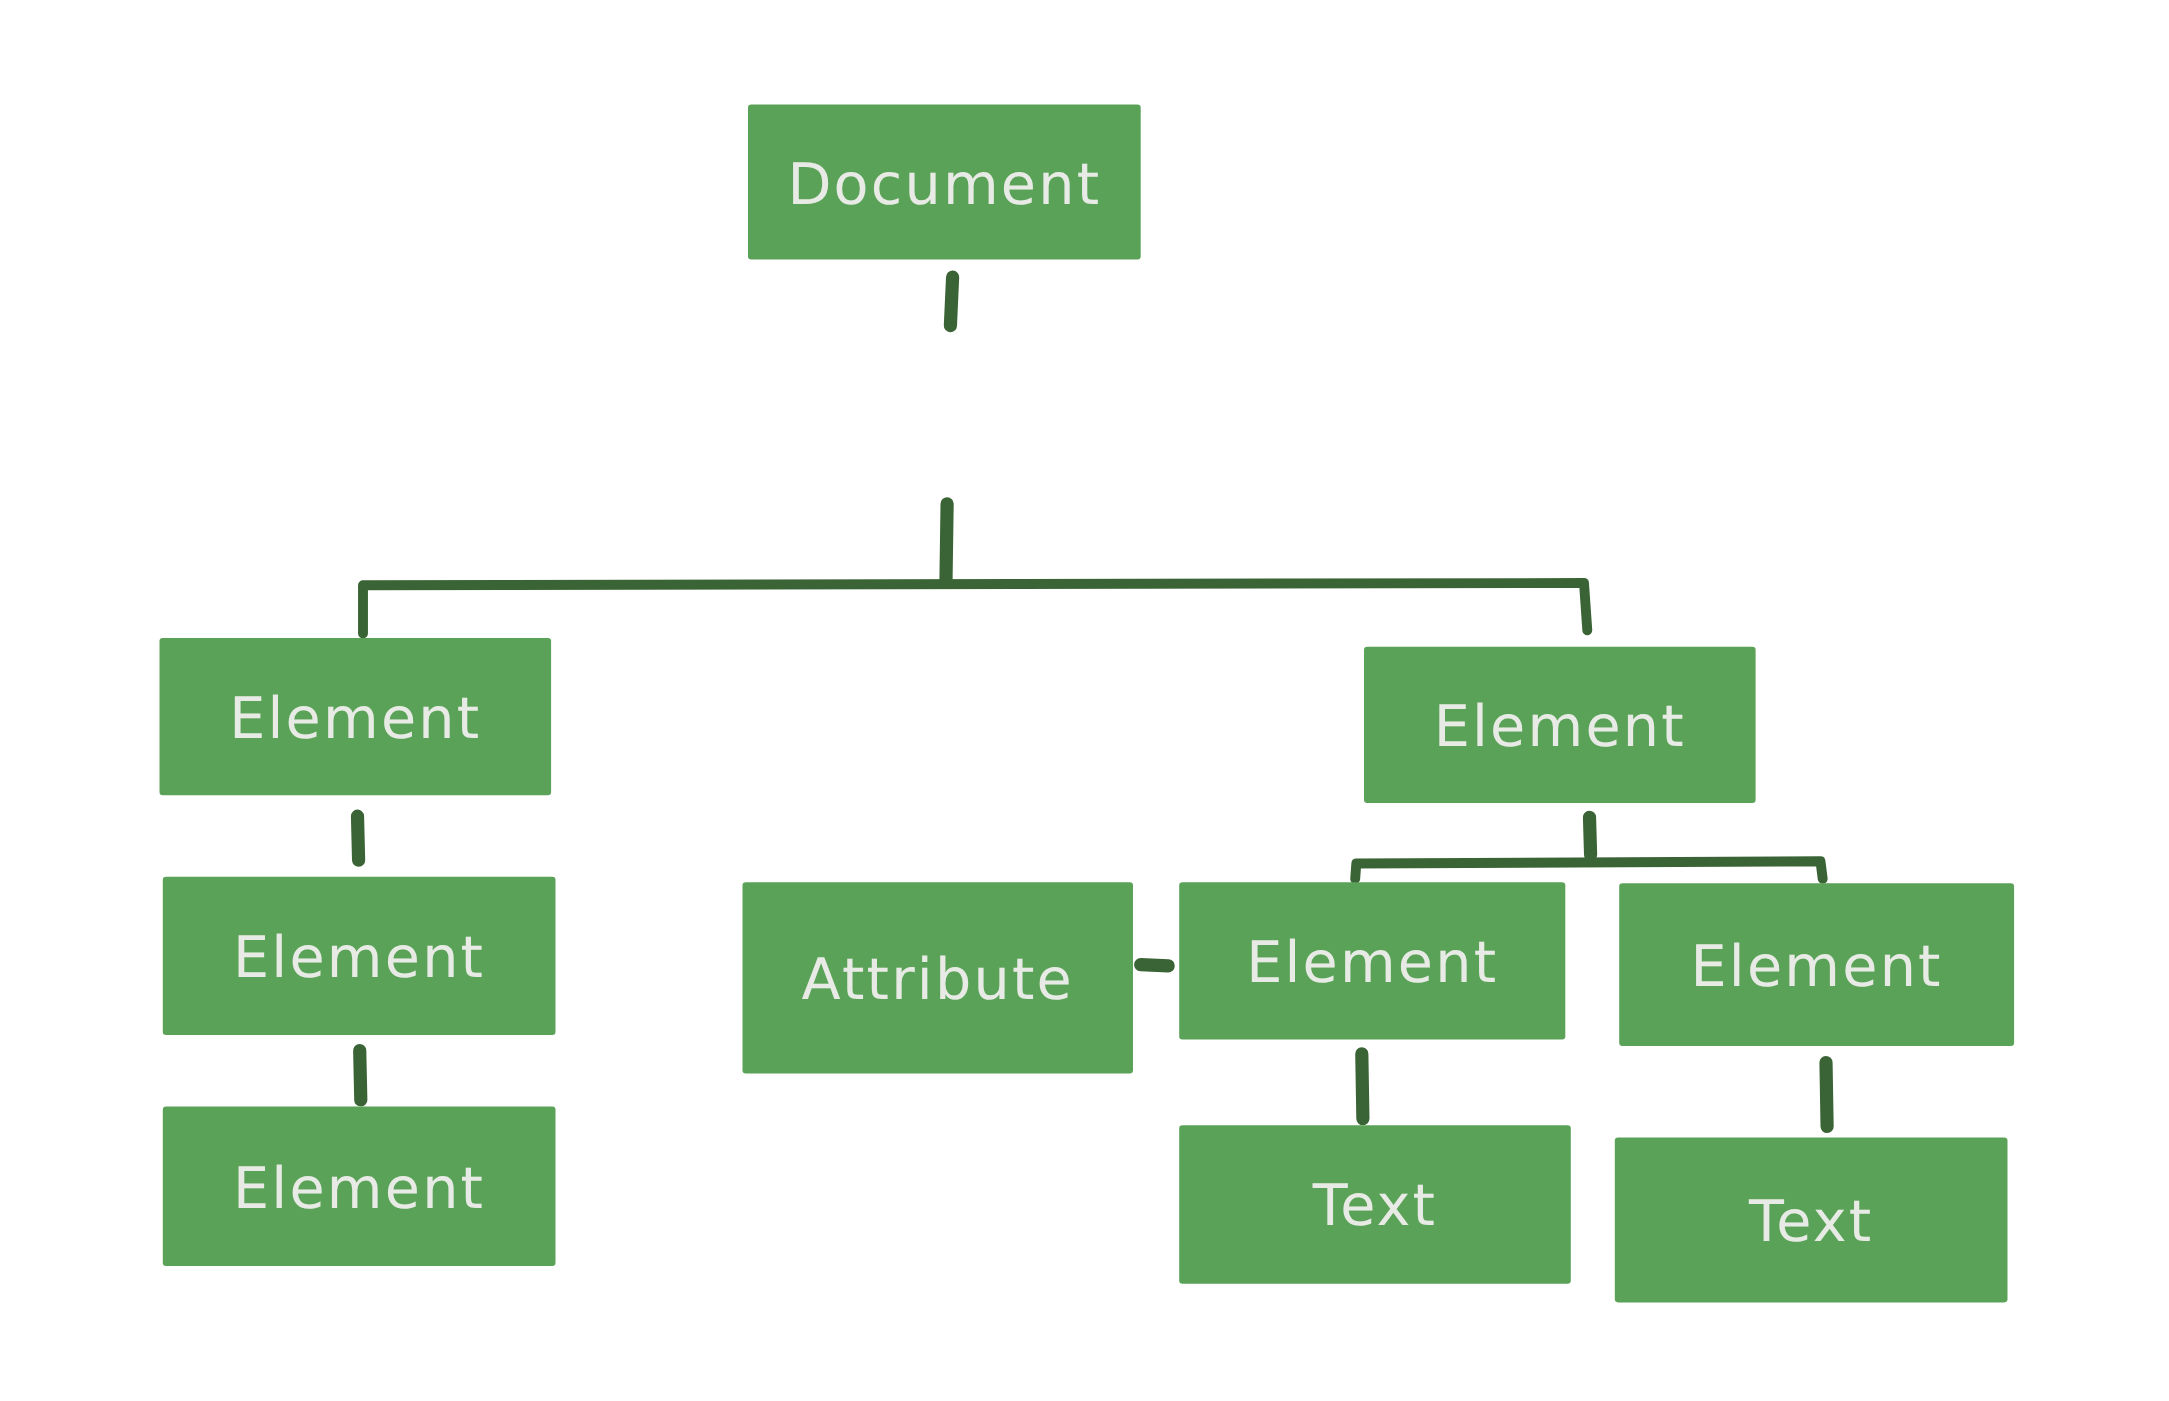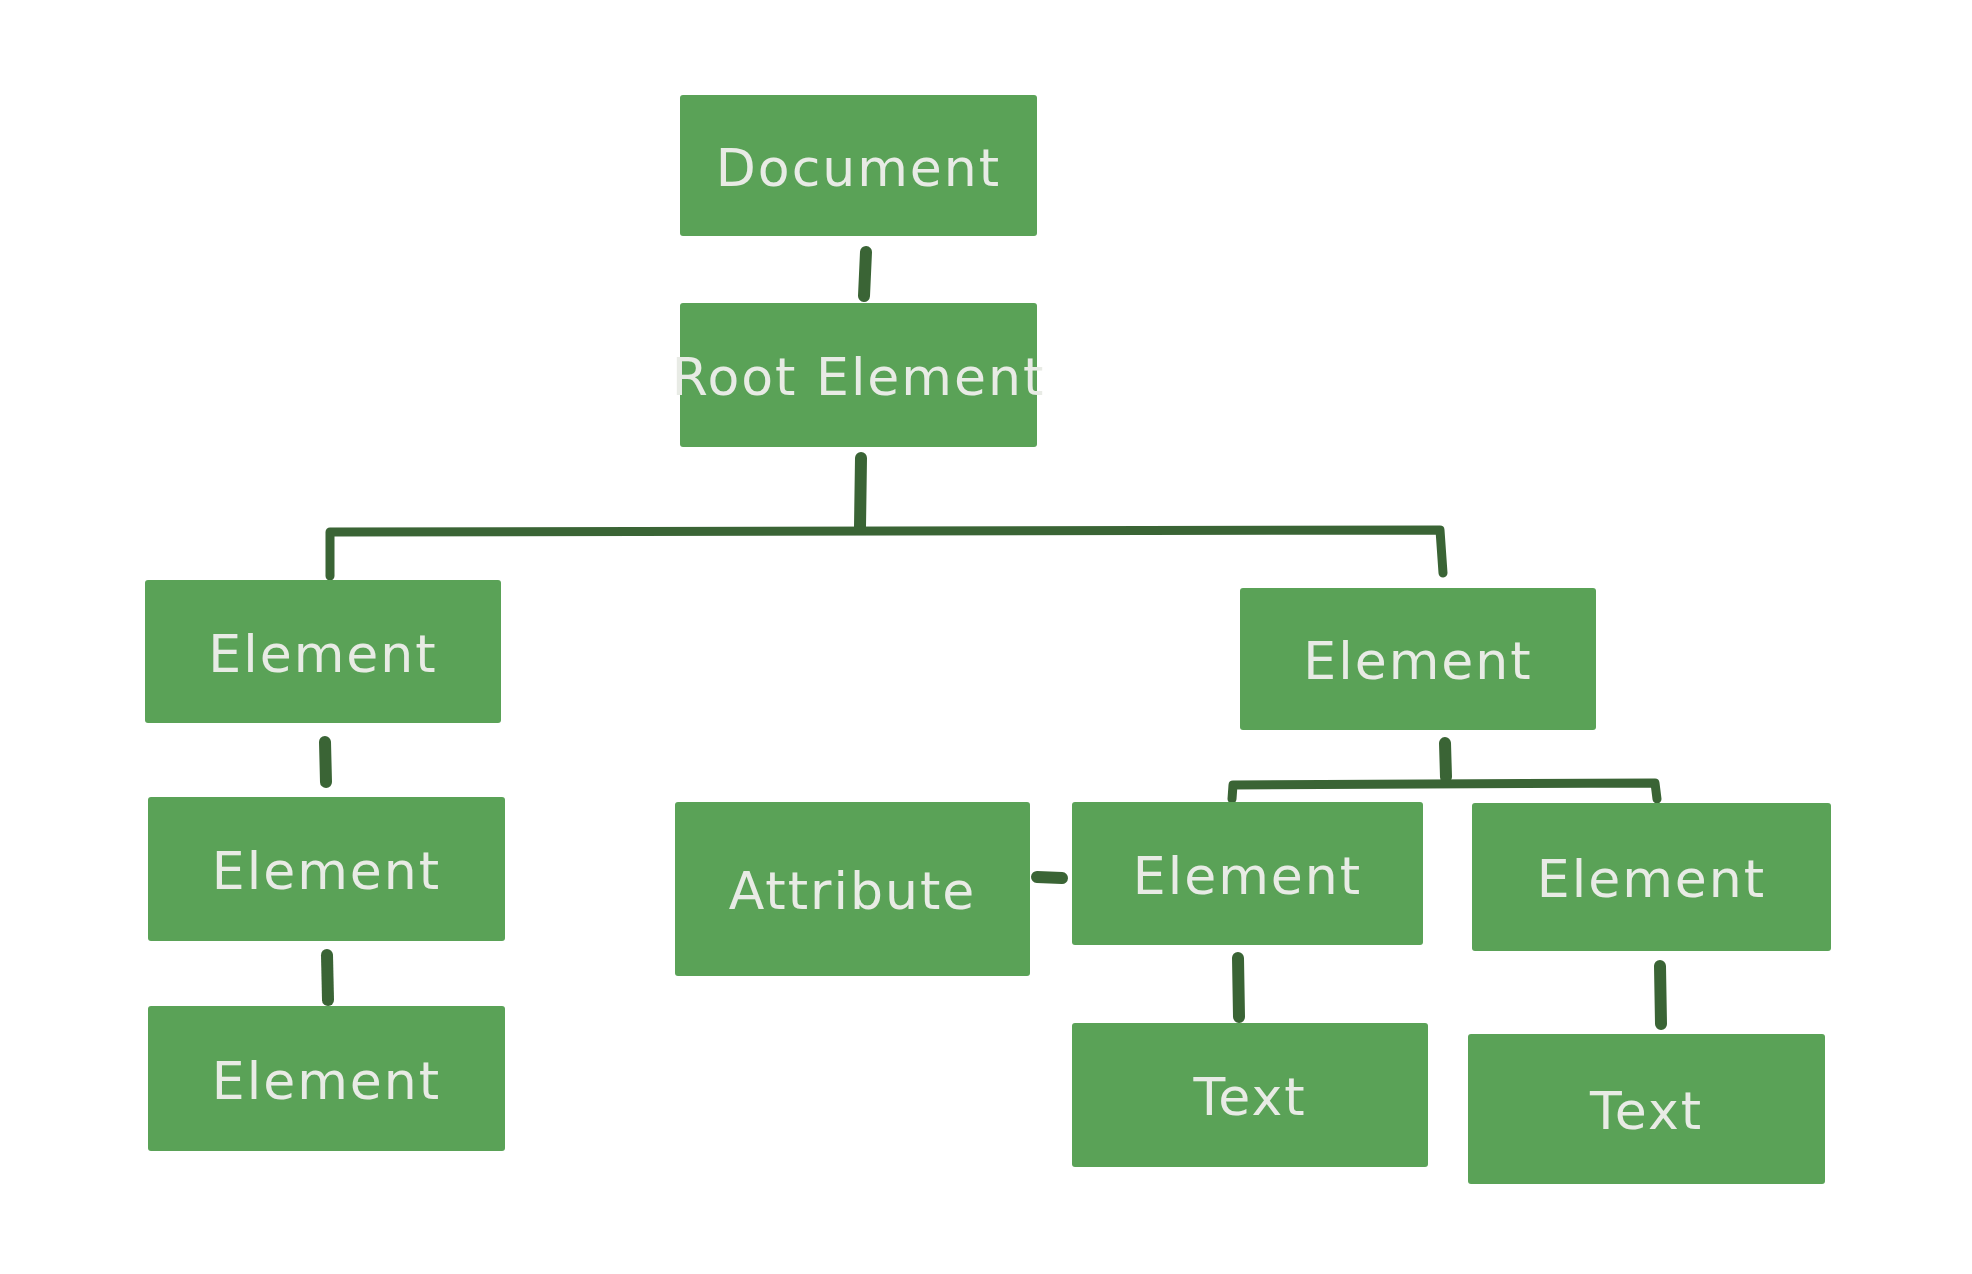--- a/index.html
+++ b/index.html
@@ -64,23 +64,20 @@
     <path class="thin" d="M1232 799 L1233 785 L1655 783 L1657 799"></path>
     <path class="stub" d="M1037 877 L1062 878"></path>
     <path class="stub" d="M1238 958 L1239 1017"></path>
     <path class="stub" d="M1660 966 L1661 1024"></path>
   </svg>
 
   <div class="node" style="left:680px; top:95px; width:357px; height:141px">
     <span class="node-label">Document</span>
   </div>
 
-  <div class="node" style="left:680px; top:303px; width:357px; height:144px">
-    <span class="node-label">Root Element</span>
-  </div>
 
   <div class="node" style="left:145px; top:580px; width:356px; height:143px">
     <span class="node-label">Element</span>
   </div>
 
   <div class="node" style="left:148px; top:797px; width:357px; height:144px">
     <span class="node-label">Element</span>
   </div>
 
   <div class="node" style="left:148px; top:1006px; width:357px; height:145px">

